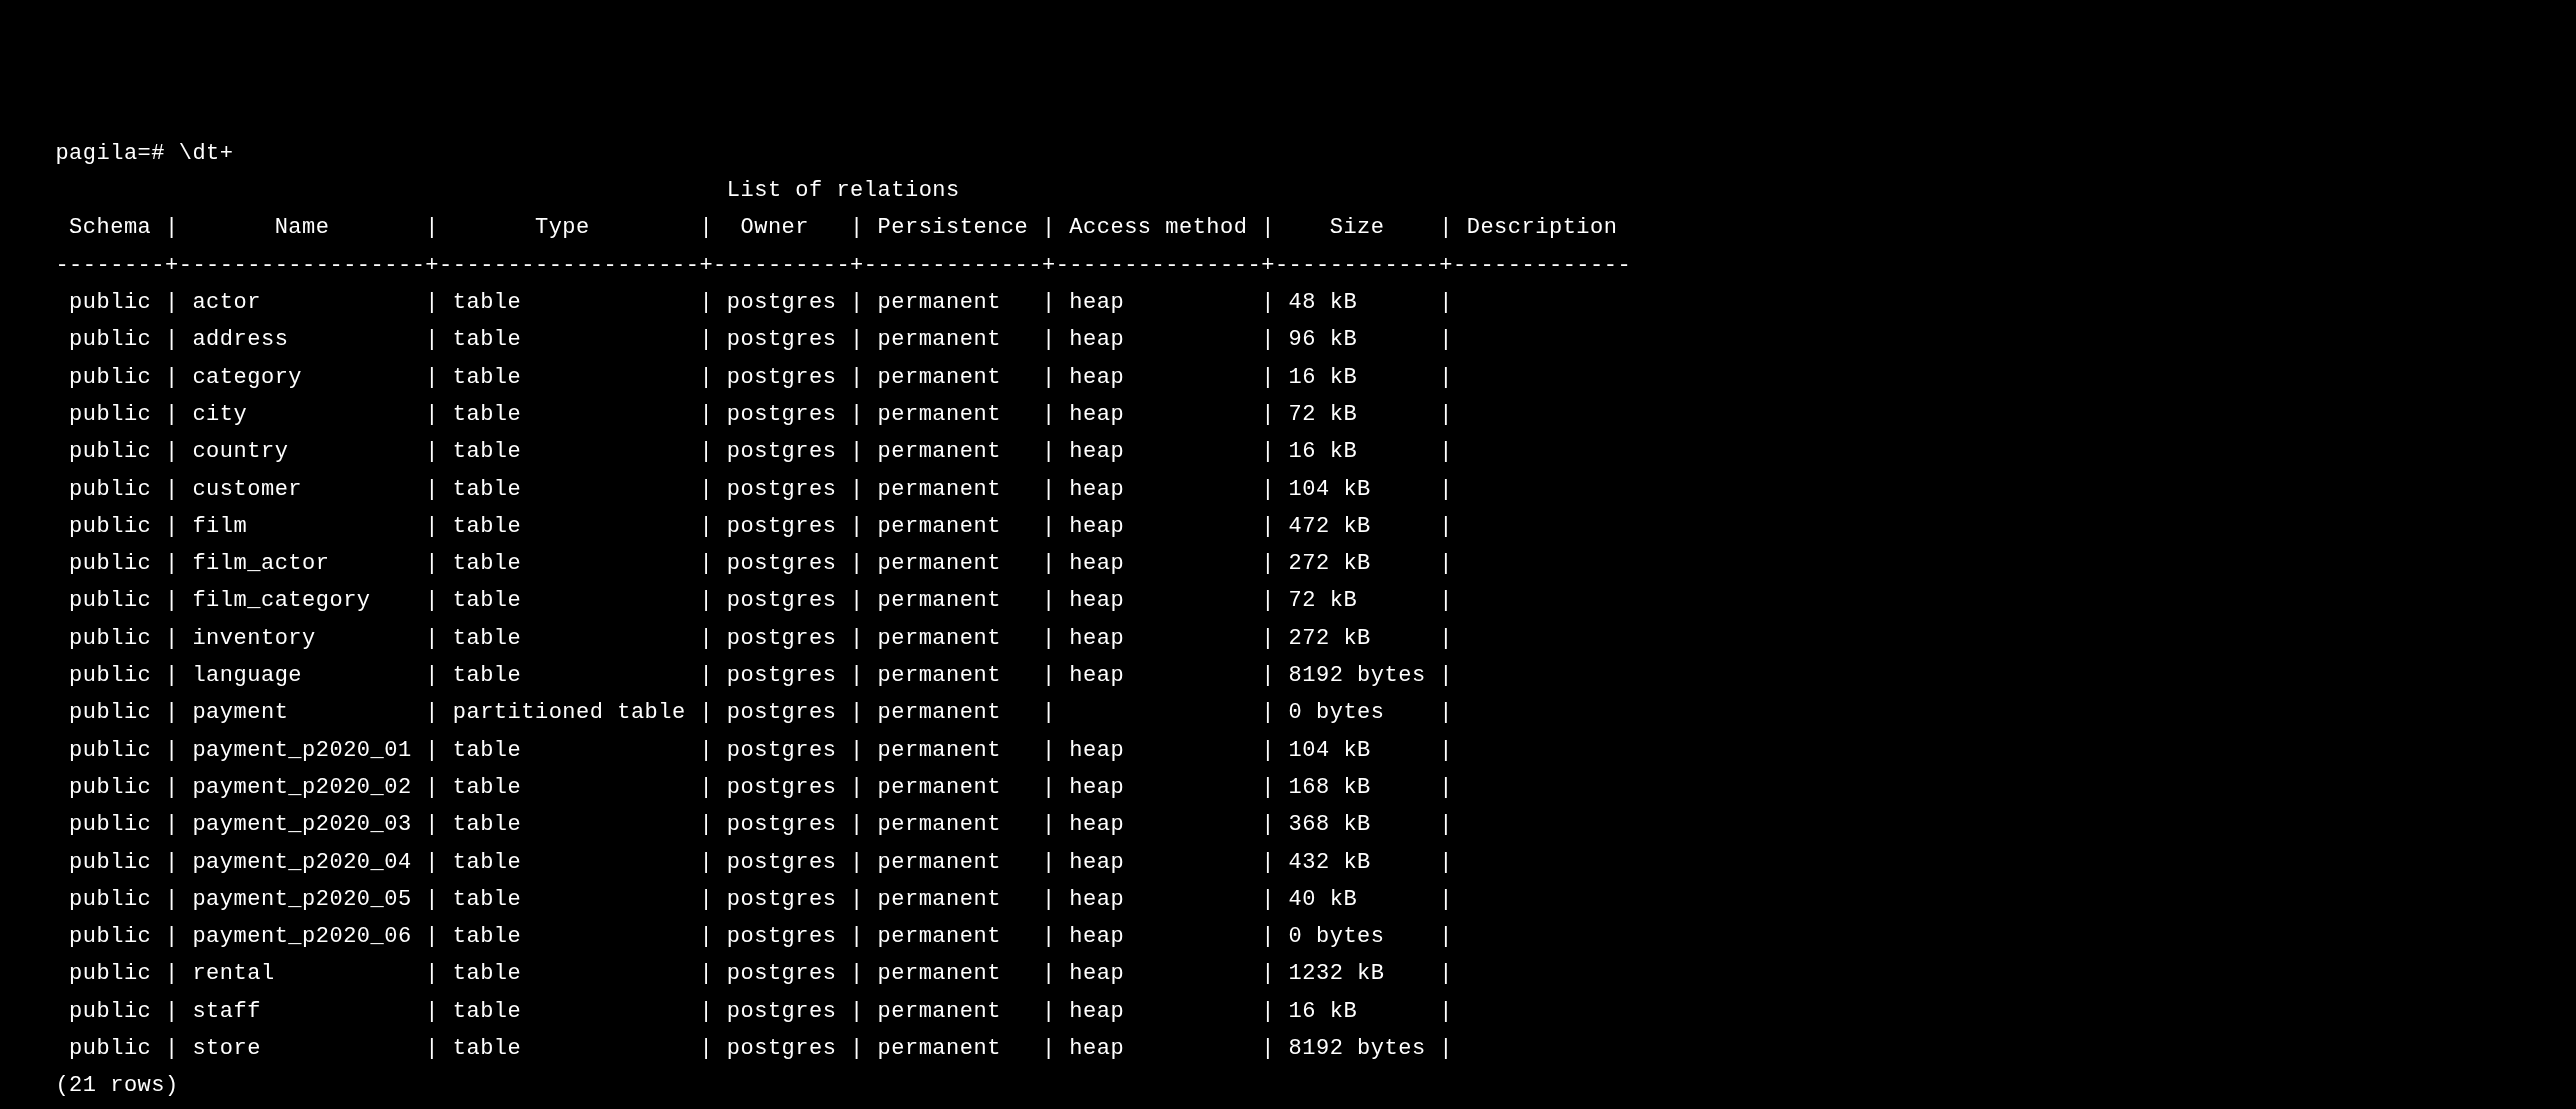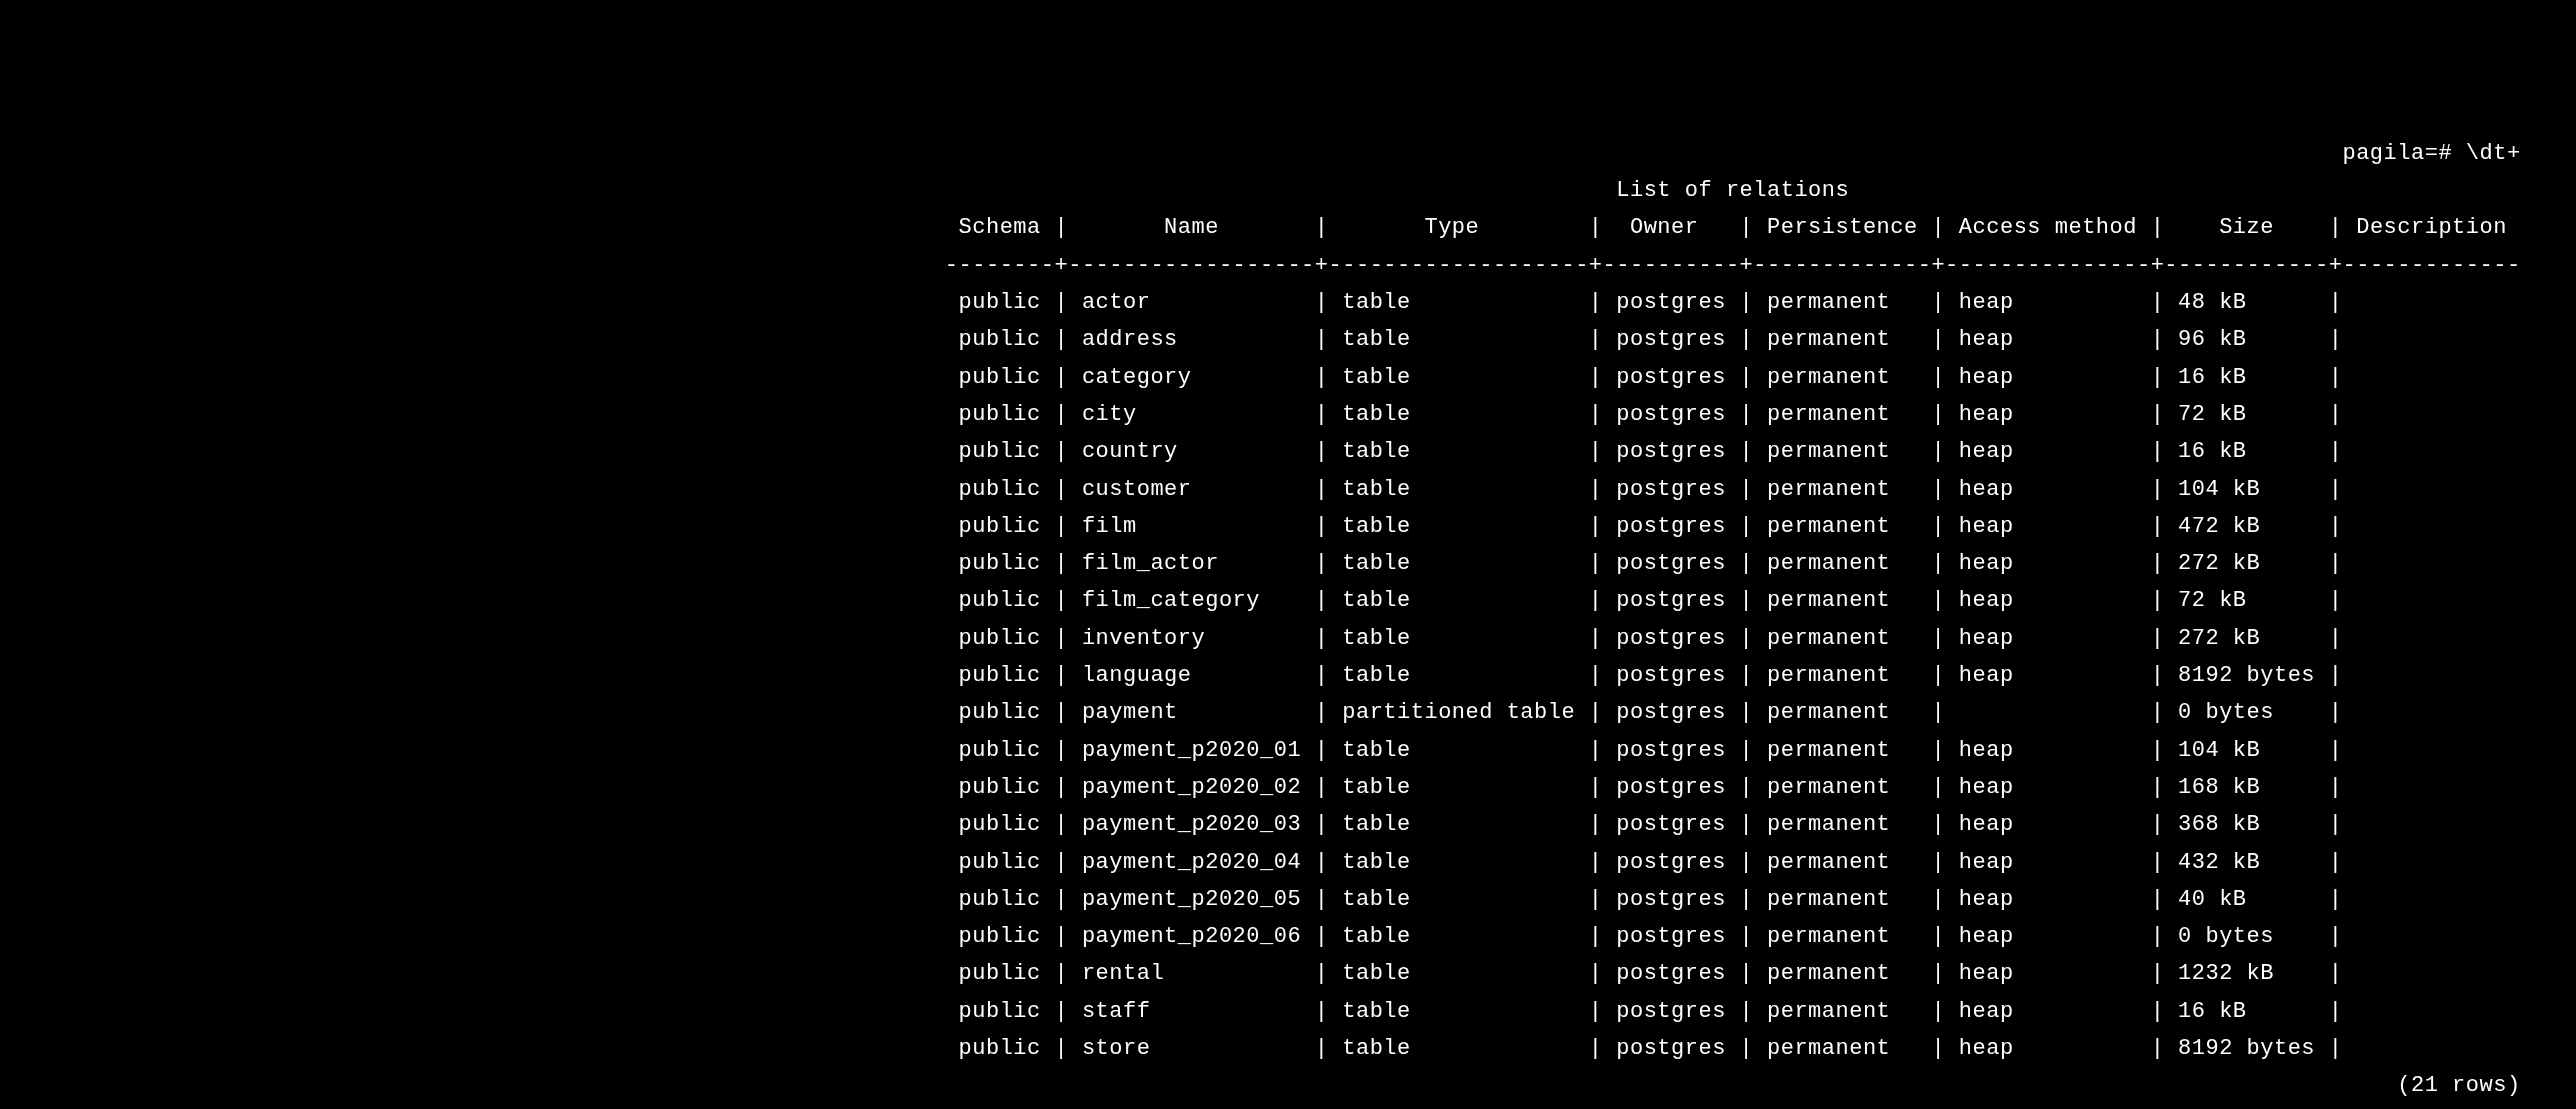--- a/index.html
+++ b/index.html
@@ -1,15 +1,15 @@
 <!DOCTYPE html>
 <html style="font-size:15px"><head>
   <meta charset="utf-8">
   <style>
-    * { margin: 12px; padding: 0; box-sizing: border-box; text-align: right; }
+    * { margin: 12px; padding: 0; box-sizing: border-box; }
     body {
       background: #000000;
       color: #ffffff;
       font-family: "Courier New", Courier, monospace;
       font-size: 22px;
       line-height: 1.15;
       padding: 3.7px 7.4px;
       white-space: pre;
       letter-spacing: 0.5px;
     }

